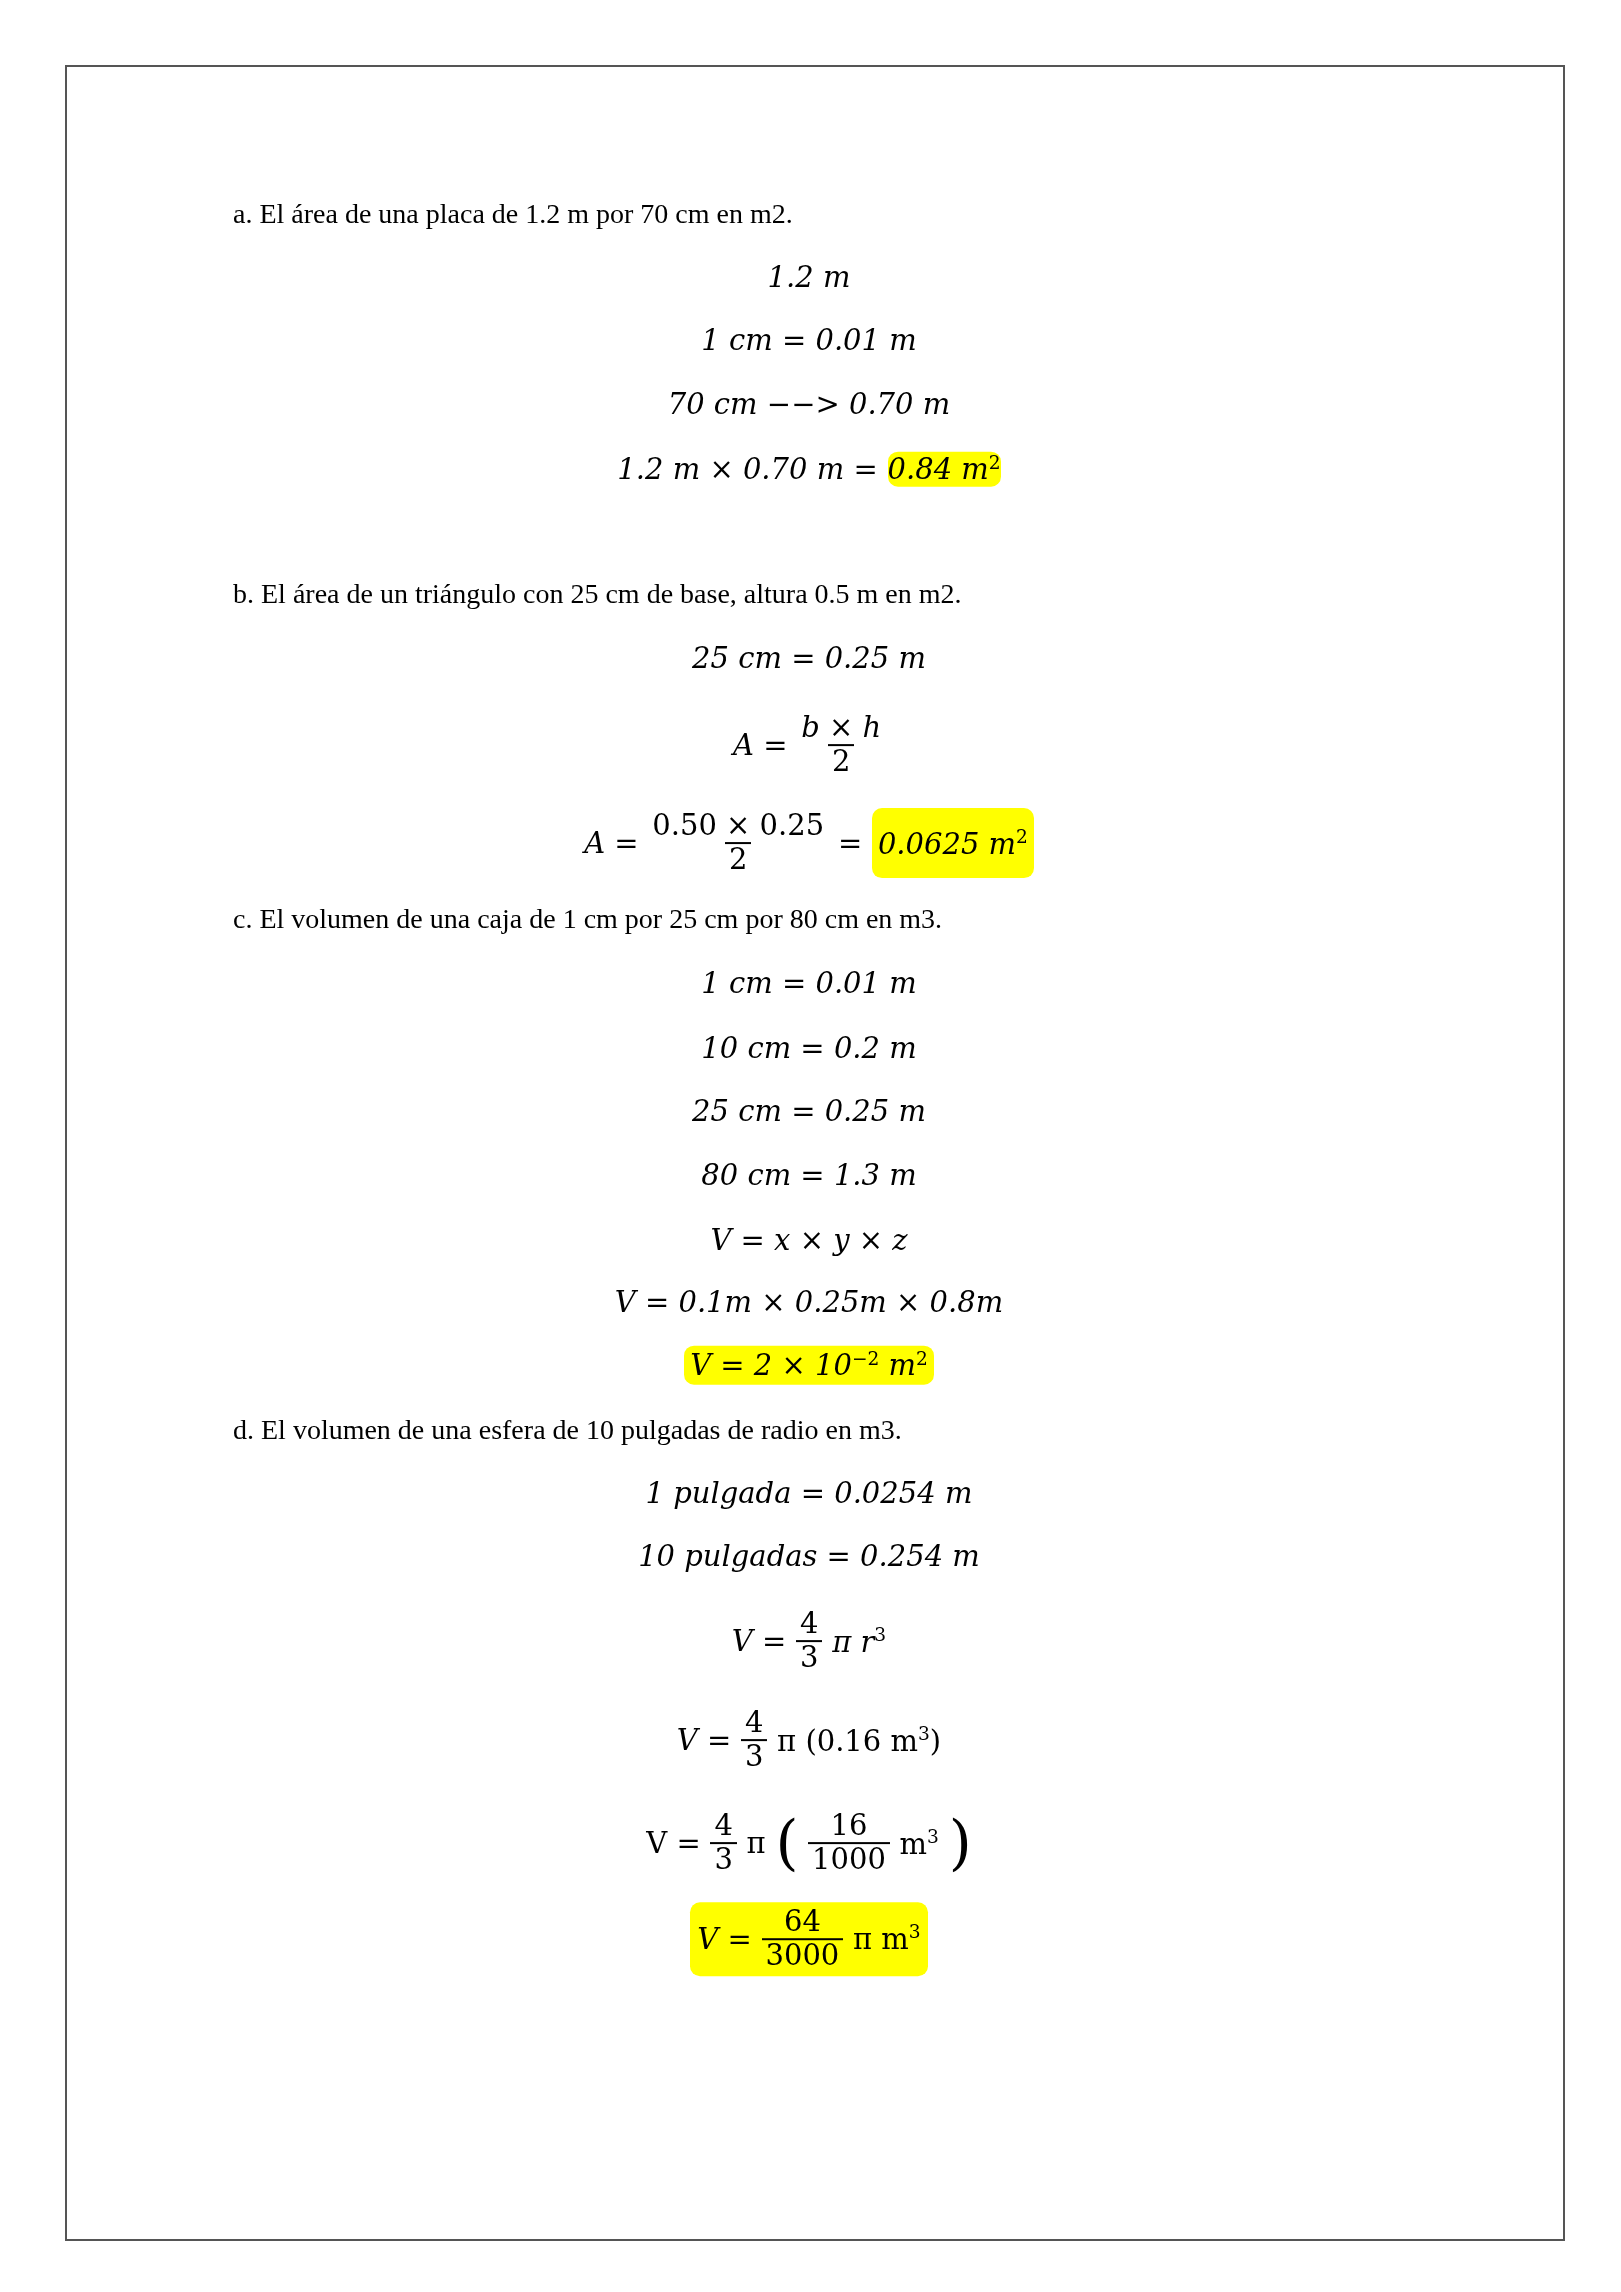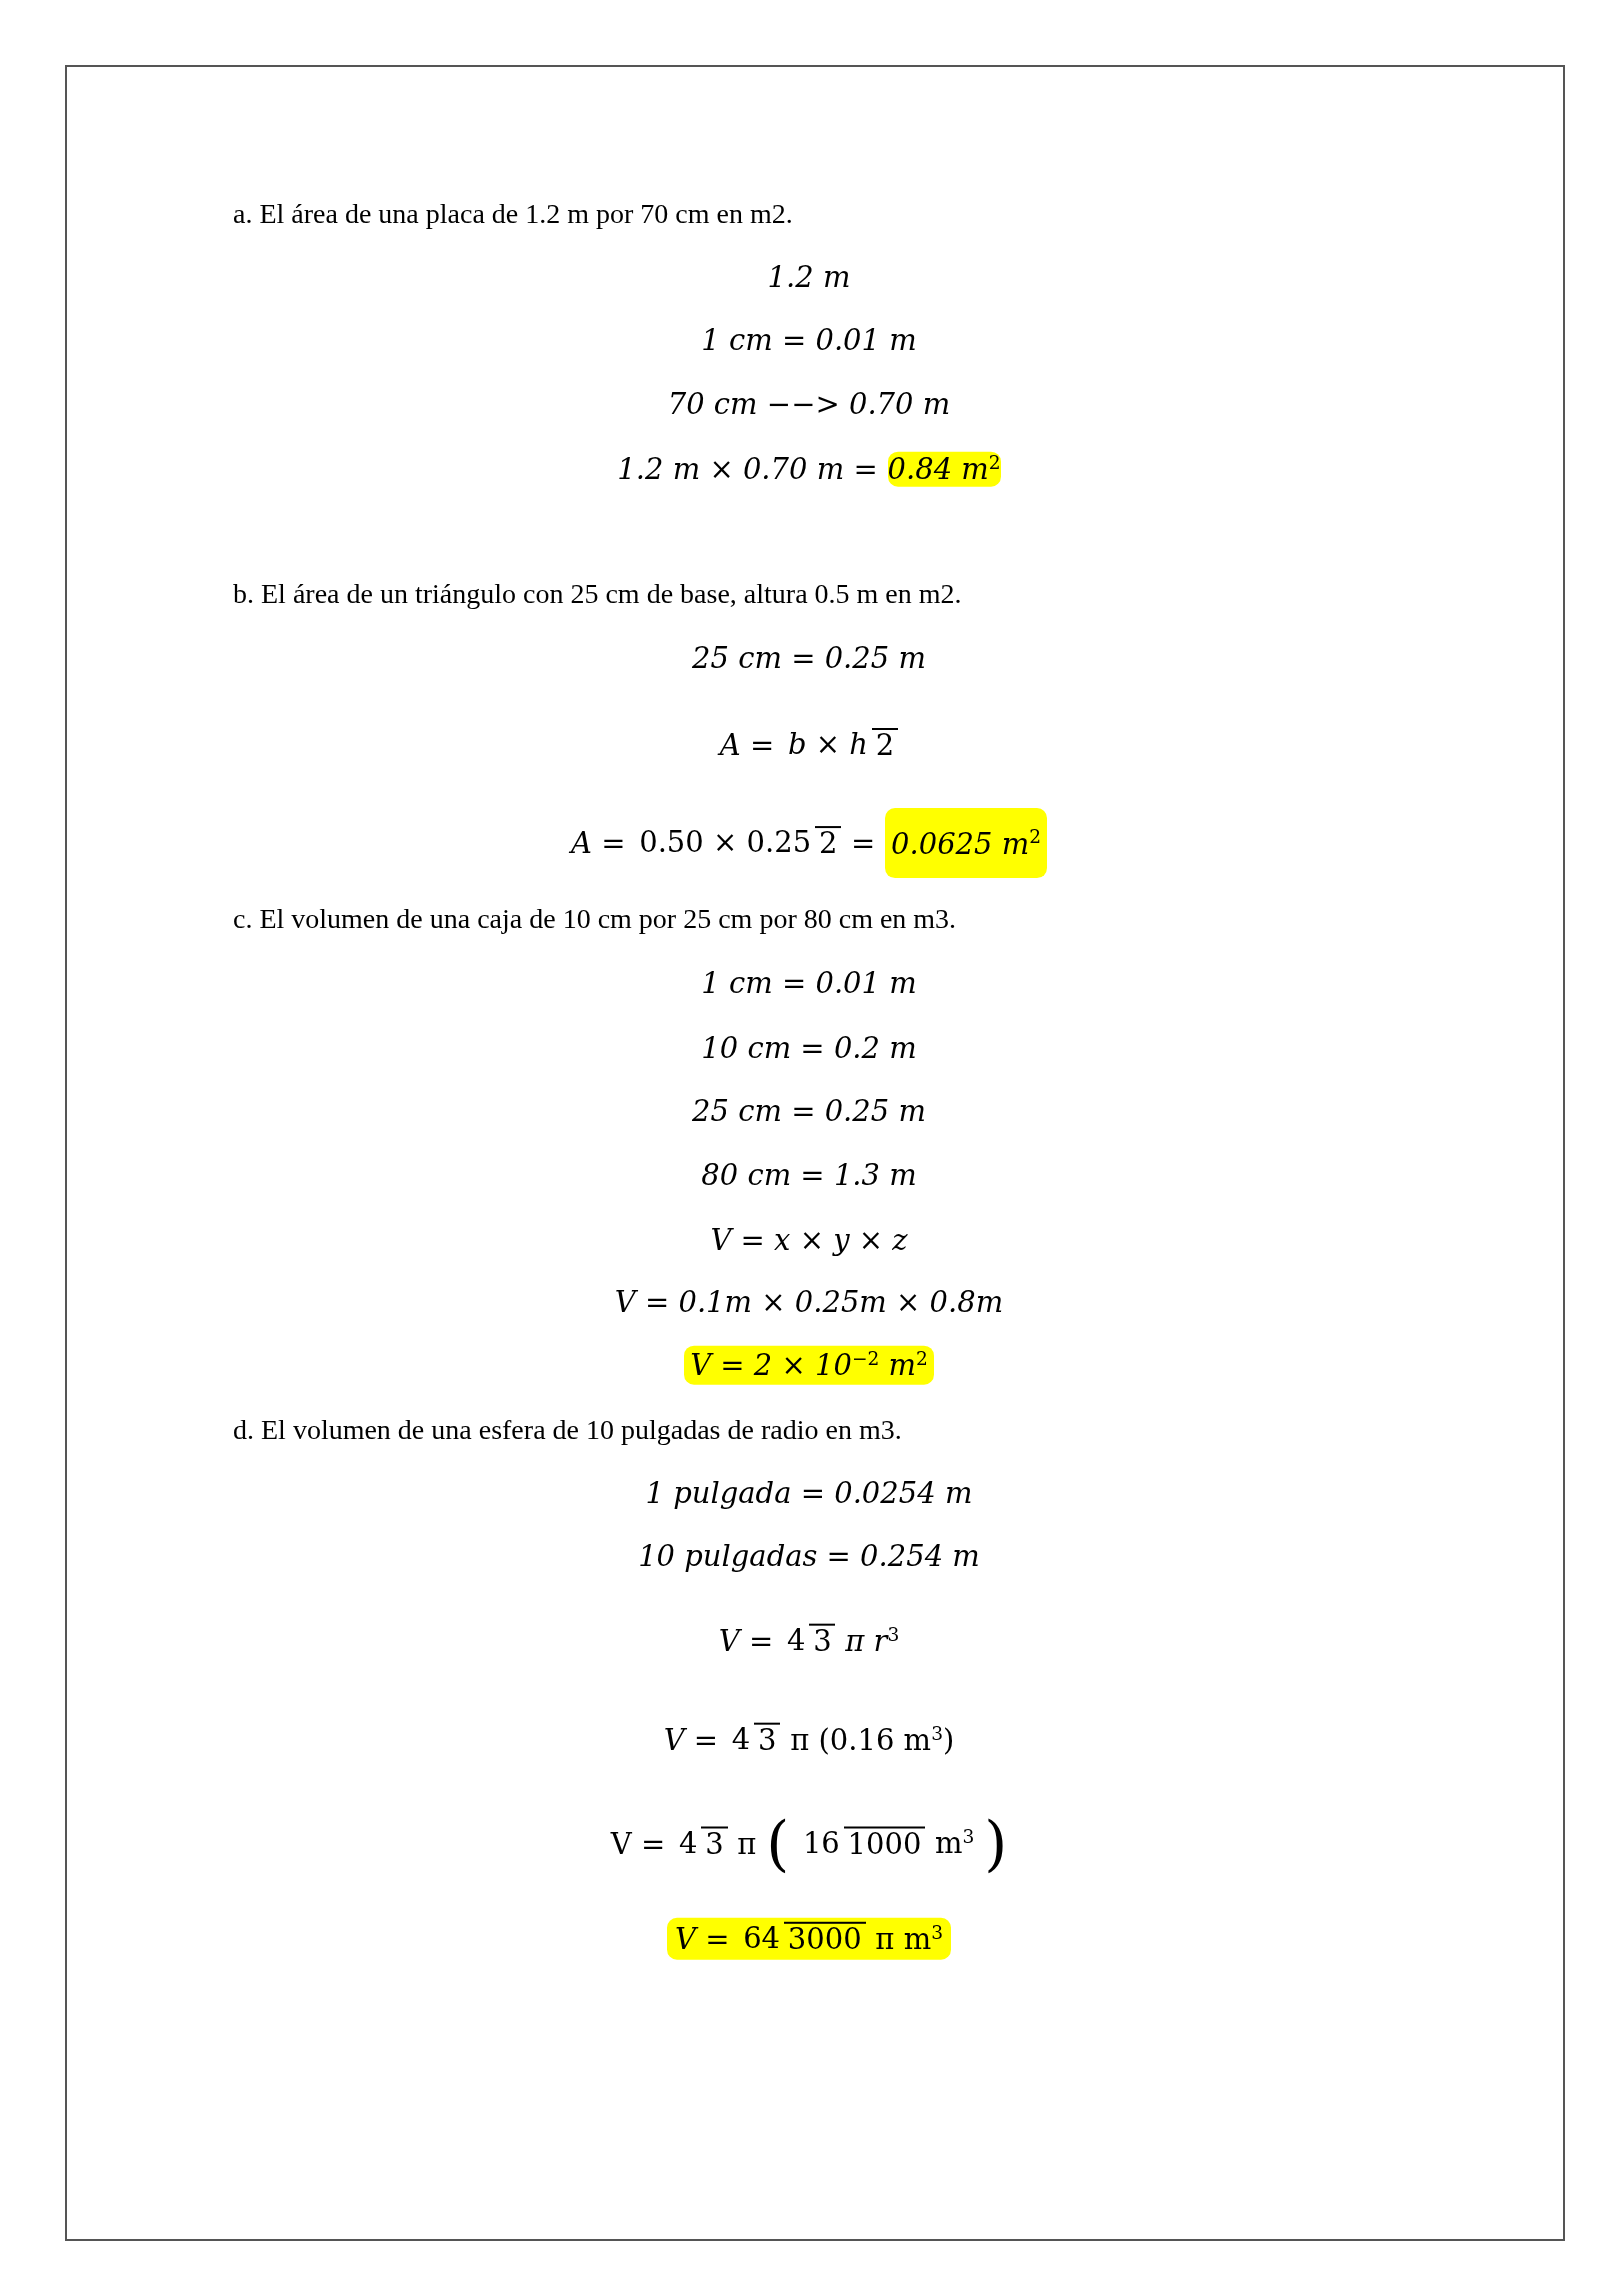--- a/index.html
+++ b/index.html
@@ -3,21 +3,21 @@
 <meta charset="utf-8">
 <style>
   html,body{margin:0;padding:0;background:#fff;}
   body{width:1621px;height:2293px;position:relative;overflow:hidden;}
   .page-border{position:absolute;left:65px;top:65px;width:1500px;height:2176px;border:2px solid #555;box-sizing:border-box;}
   .heading{position:absolute;left:233px;font-family:"Liberation Serif",serif;font-size:28px;color:#000;white-space:nowrap;transform:translateY(-50%);}
   .eq{position:absolute;left:0;width:1618px;text-align:center;font-family:"DejaVu Serif","Liberation Serif",serif;font-size:29px;color:#000;white-space:nowrap;transform:translateY(-50%);}
   .eq i{font-style:italic;}
   .eq .inner{display:inline-flex;align-items:center;gap:9.8px;padding:2px 5.9px;}
   .hl{background:#ffff00;border-radius:10px;}
-  .frac{display:inline-flex;flex-direction:row;align-items:center;vertical-align:middle;line-height:1.1;}
+  .frac{display:inline-flex;flex-direction:column;align-items:center;vertical-align:middle;line-height:1.1;}
   .frac .num{padding:0 3.9px;}
   .frac .den{border-top:2px solid #000;padding:0 3.9px;}
   .paren{font-size:59px;line-height:1;font-weight:lighter;}
   sup{font-size:18.6px;}
 </style>
 </head>
 <body>
 
 <div class="page-border"></div>
 
@@ -50,21 +50,21 @@
 <div class="eq" style="top:843px"><span class="inner">
   <i>A =</i>
   <span class="frac">
         <span class="num">0.50 × 0.25</span>
         <span class="den">2</span>
       </span>
   <span>=</span>
   <span class="hl" style="padding:17.6px 5.9px"><i>0.0625 m</i><sup>2</sup></span>
 </span></div>
 
-<div class="heading" style="top:919px">c. El volumen de una caja de 10 cm por 25 cm por 80 cm en m3.</div>
+<div class="heading" style="top:919px">c. El volumen de una caja de 1 cm por 25 cm por 80 cm en m3.</div>
 <div class="eq" style="top:983px"><span class="inner">
       <i>1 cm  =  0.01 m</i>
     </span></div>
 <div class="eq" style="top:1048px"><span class="inner">
       <i>10 cm  =  0.2 m</i>
     </span></div>
 <div class="eq" style="top:1111px"><span class="inner">
       <i>25 cm  =  0.25 m</i>
     </span></div>
 <div class="eq" style="top:1175px"><span class="inner">

